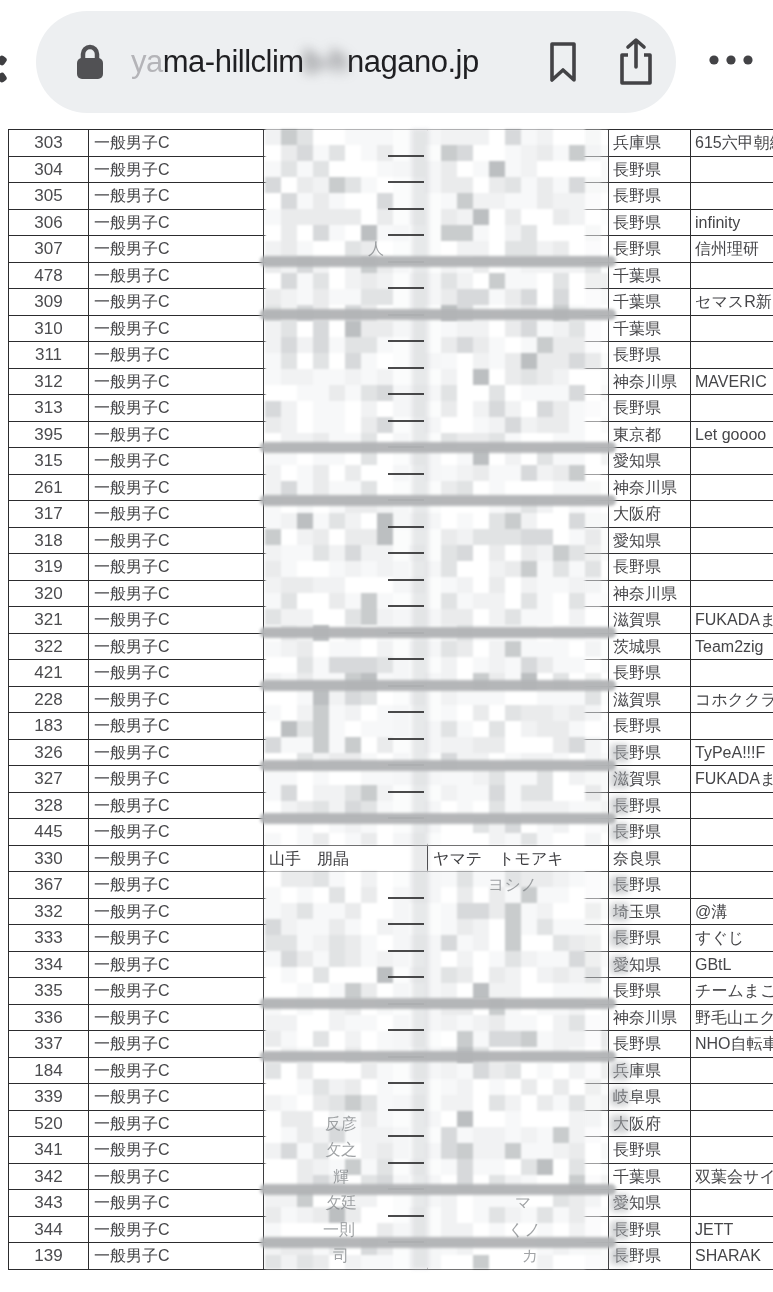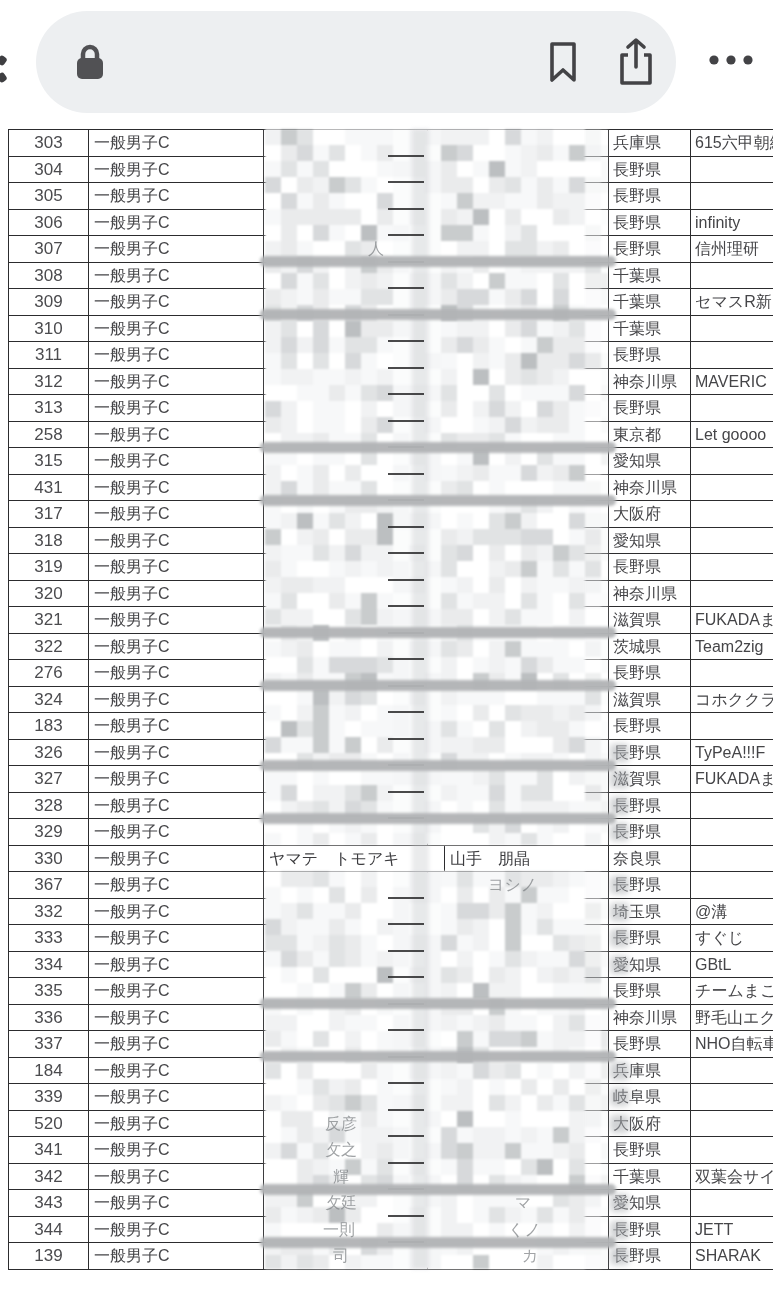--- a/index.html
+++ b/index.html
@@ -61,20 +61,21 @@
       <div class="chevron-frag" style="top:73px;transform:rotate(-35deg);"></div>
     </div>
 
     <div id="url-pill">
       <span id="lock-icon">
         <svg width="32" height="40" viewBox="0 0 32 40">
           <rect x="3" y="16" width="26" height="21" rx="5" fill="currentColor"></rect>
           <path d="M9 18 v-6 a7 7 0 0 1 14 0 v6" fill="none" stroke="currentColor" stroke-width="4.5"></path>
         </svg>
       </span>
+      <span id="url-text"><span class="dim">ya</span><span>ma-hillclim</span><span class="blurred">b-h</span><span>nagano.jp</span></span>
 
       <span id="bookmark-btn">
         <svg width="30" height="42" viewBox="0 0 30 42">
           <path d="M4 3 h22 v36 l-11 -10 l-11 10 z" fill="none" stroke="currentColor" stroke-width="3.6" stroke-linejoin="round"></path>
         </svg>
       </span>
       <span id="share-btn">
         <svg width="40" height="50" viewBox="0 0 40 50">
           <path d="M12 18 h-6 v28 h28 v-28 h-6" fill="none" stroke="currentColor" stroke-width="3.6" stroke-linejoin="round"></path>
           <path d="M20 30 v-26 M12 10 l8 -7 l8 7" fill="none" stroke="currentColor" stroke-width="3.6" stroke-linecap="round" stroke-linejoin="round"></path>
@@ -127,21 +128,21 @@
         </div>
         <div class="t-row">
           <div class="t-cell c-no">307</div>
           <div class="t-cell c-cat">一般男子C</div>
           <div class="t-cell c-name"></div>
           <div class="t-cell c-kana"></div>
           <div class="t-cell c-pref">長野県</div>
           <div class="t-cell c-team">信州理研</div>
         </div>
         <div class="t-row">
-          <div class="t-cell c-no">308</div>
+          <div class="t-cell c-no">478</div>
           <div class="t-cell c-cat">一般男子C</div>
           <div class="t-cell c-name"></div>
           <div class="t-cell c-kana"></div>
           <div class="t-cell c-pref">千葉県</div>
           <div class="t-cell c-team"></div>
         </div>
         <div class="t-row">
           <div class="t-cell c-no">309</div>
           <div class="t-cell c-cat">一般男子C</div>
           <div class="t-cell c-name"></div>
@@ -175,37 +176,37 @@
         </div>
         <div class="t-row">
           <div class="t-cell c-no">313</div>
           <div class="t-cell c-cat">一般男子C</div>
           <div class="t-cell c-name"></div>
           <div class="t-cell c-kana"></div>
           <div class="t-cell c-pref">長野県</div>
           <div class="t-cell c-team"></div>
         </div>
         <div class="t-row">
-          <div class="t-cell c-no">258</div>
+          <div class="t-cell c-no">395</div>
           <div class="t-cell c-cat">一般男子C</div>
           <div class="t-cell c-name"></div>
           <div class="t-cell c-kana"></div>
           <div class="t-cell c-pref">東京都</div>
           <div class="t-cell c-team">Let goooo</div>
         </div>
         <div class="t-row">
           <div class="t-cell c-no">315</div>
           <div class="t-cell c-cat">一般男子C</div>
           <div class="t-cell c-name"></div>
           <div class="t-cell c-kana"></div>
           <div class="t-cell c-pref">愛知県</div>
           <div class="t-cell c-team"></div>
         </div>
         <div class="t-row">
-          <div class="t-cell c-no">431</div>
+          <div class="t-cell c-no">261</div>
           <div class="t-cell c-cat">一般男子C</div>
           <div class="t-cell c-name"></div>
           <div class="t-cell c-kana"></div>
           <div class="t-cell c-pref">神奈川県</div>
           <div class="t-cell c-team"></div>
         </div>
         <div class="t-row">
           <div class="t-cell c-no">317</div>
           <div class="t-cell c-cat">一般男子C</div>
           <div class="t-cell c-name"></div>
@@ -247,29 +248,29 @@
         </div>
         <div class="t-row">
           <div class="t-cell c-no">322</div>
           <div class="t-cell c-cat">一般男子C</div>
           <div class="t-cell c-name"></div>
           <div class="t-cell c-kana"></div>
           <div class="t-cell c-pref">茨城県</div>
           <div class="t-cell c-team">Team2zig</div>
         </div>
         <div class="t-row">
-          <div class="t-cell c-no">276</div>
+          <div class="t-cell c-no">421</div>
           <div class="t-cell c-cat">一般男子C</div>
           <div class="t-cell c-name"></div>
           <div class="t-cell c-kana"></div>
           <div class="t-cell c-pref">長野県</div>
           <div class="t-cell c-team"></div>
         </div>
         <div class="t-row">
-          <div class="t-cell c-no">324</div>
+          <div class="t-cell c-no">228</div>
           <div class="t-cell c-cat">一般男子C</div>
           <div class="t-cell c-name"></div>
           <div class="t-cell c-kana"></div>
           <div class="t-cell c-pref">滋賀県</div>
           <div class="t-cell c-team">コホククラ</div>
         </div>
         <div class="t-row">
           <div class="t-cell c-no">183</div>
           <div class="t-cell c-cat">一般男子C</div>
           <div class="t-cell c-name"></div>
@@ -295,32 +296,32 @@
         </div>
         <div class="t-row">
           <div class="t-cell c-no">328</div>
           <div class="t-cell c-cat">一般男子C</div>
           <div class="t-cell c-name"></div>
           <div class="t-cell c-kana"></div>
           <div class="t-cell c-pref">長野県<i class="pref-smudge"></i></div>
           <div class="t-cell c-team"></div>
         </div>
         <div class="t-row">
-          <div class="t-cell c-no">329</div>
+          <div class="t-cell c-no">445</div>
           <div class="t-cell c-cat">一般男子C</div>
           <div class="t-cell c-name"></div>
           <div class="t-cell c-kana"></div>
           <div class="t-cell c-pref">長野県<i class="pref-smudge"></i></div>
           <div class="t-cell c-team"></div>
         </div>
         <div class="t-row">
           <div class="t-cell c-no">330</div>
           <div class="t-cell c-cat">一般男子C</div>
+          <div class="t-cell c-name">山手　朋晶</div>
           <div class="t-cell c-kana">ヤマテ　トモアキ</div>
-          <div class="t-cell c-name">山手　朋晶</div>
           <div class="t-cell c-pref">奈良県</div>
           <div class="t-cell c-team"></div>
         </div>
         <div class="t-row">
           <div class="t-cell c-no">367</div>
           <div class="t-cell c-cat">一般男子C</div>
           <div class="t-cell c-name"></div>
           <div class="t-cell c-kana"></div>
           <div class="t-cell c-pref">長野県<i class="pref-smudge"></i></div>
           <div class="t-cell c-team"></div>

